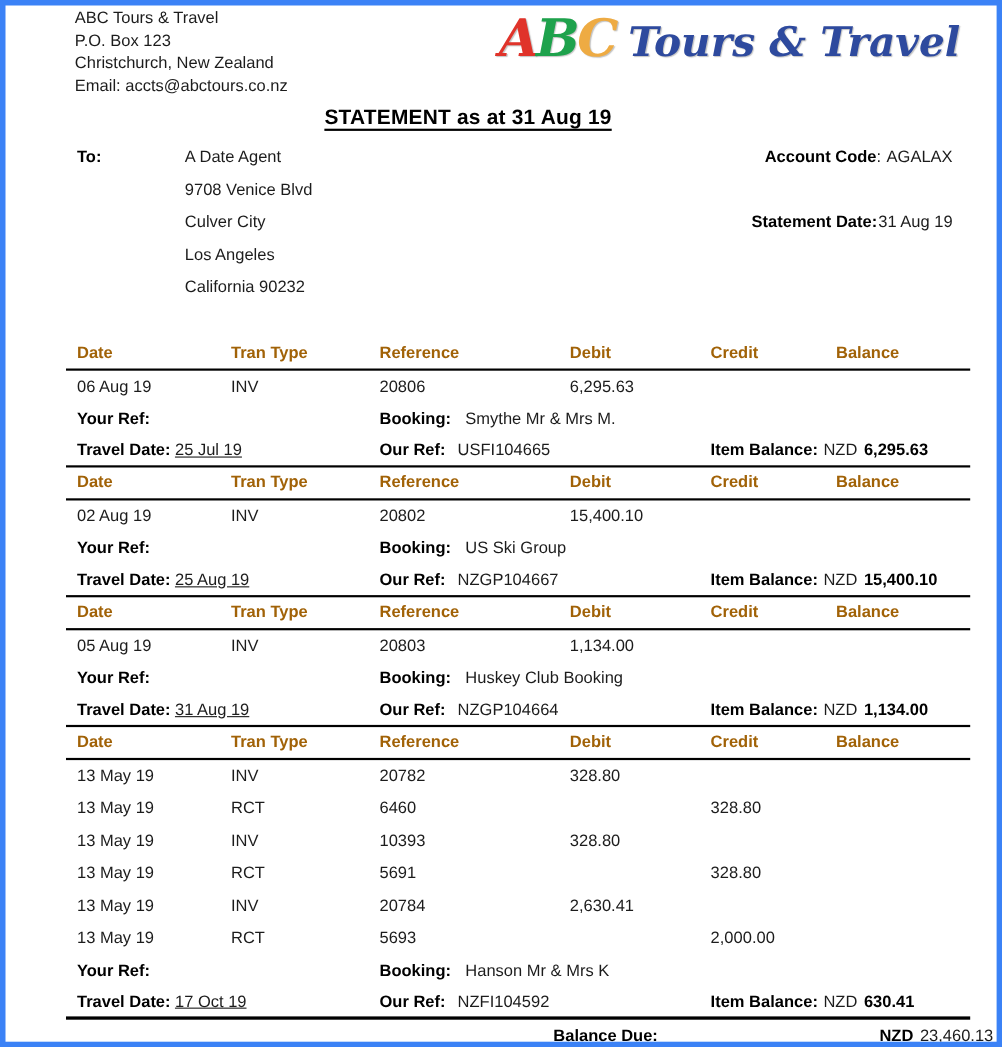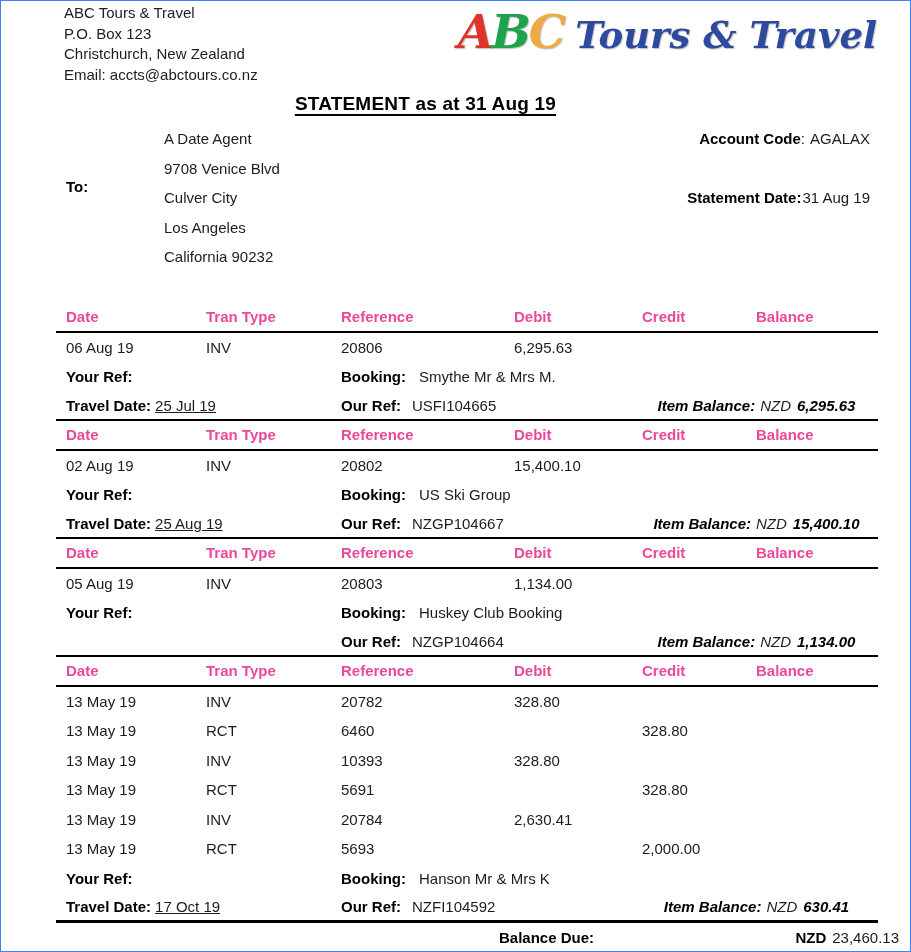--- a/index.html
+++ b/index.html
@@ -4,21 +4,21 @@
 <style>
   * { margin:0; padding:0; box-sizing:border-box; }
   html,body { background:#fff; }
   .page {
     position:relative;
     width:911px; height:952px;
     background:#fff;
     color:#1c1c1c;
     font-family:"Liberation Sans", sans-serif;
     font-size:15px;
-    border:1px solid #3b82f6;
+    border:5px solid #3b82f6;
     overflow:hidden;
   }
   .b { font-weight:bold; color:#000; }
 
   
   .top { display:flex; justify-content:space-between; align-items:flex-start; padding:2px 33px 0 63px; height:84px; }
   .company-line { line-height:20.5px; white-space:nowrap; }
   .logo { font-family:"DejaVu Serif", serif; font-style:italic; font-weight:bold; white-space:nowrap; margin-top:4px; line-height:50px; }
   .logo-abc span { font-size:47px; letter-spacing:-3px; text-shadow:1px 1px 1px rgba(120,120,120,.45); }
   .logo-rest { font-size:37px; margin-left:12px; letter-spacing:0px; text-shadow:1px 1px 1px rgba(120,120,120,.45); }
@@ -27,43 +27,43 @@
   .title-row { text-align:center; padding-right:60px; margin-top:8px; height:26px; }
   .title-row span {
     font-size:19px; font-weight:bold; color:#000;
     text-decoration:underline; text-decoration-thickness:2px; text-underline-offset:4px;
     letter-spacing:.2px;
   }
 
   
   .info { display:flex; justify-content:space-between; padding:0 40px 0 65px; margin-top:5px; height:148px; }
   .info-left { display:flex; }
-  .to-label { width:98px; font-weight:bold; color:#000; line-height:29.5px;margin-top:48px; }
+  .to-label { width:98px; font-weight:bold; color:#000; line-height:29.5px; }
   .addr div { line-height:29.5px; white-space:nowrap; }
   .info-right { text-align:right; }
   .info-right .iline { line-height:29.5px; height:29.5px; white-space:nowrap; }
   .acct-val { margin-left:5px; }
   .sdate-val { margin-left:1px; }
 
   
   .stable { margin:31px 0 0 55px; width:822px; }
   .trow {
     display:grid;
     grid-template-columns:150px 135px 173px 128px 114px 122px;
     align-items:center;
     height:29.5px;
   }
   .trow .c { white-space:nowrap; }
   .c1 { padding-left:10px; }
   .thead { border-bottom:2px solid #000; }
-  .thead .c { font-weight:bold; color:#ec4899; }
+  .thead .c { font-weight:bold; color:#a16207; }
   .span34 { grid-column:3 / span 4; }
   .trav-left { grid-column:1 / span 2; padding-left:10px; }
   .trav-mid { grid-column:3 / span 2; }
-  .trav-right { grid-column:5 / span 2; text-align:center; padding-right:7px;font-style:italic; }
+  .trav-right { grid-column:5 / span 2; text-align:left; padding-right:7px; }
   .travelrow { border-bottom:2px solid #000; }
   .tblock:last-child .travelrow { border-bottom:3px solid #000; }
   .bkval { margin-left:13px; }
   .orval { margin-left:11px; }
   .tdval { margin-left:4px;text-decoration:underline; }
   .yrval { margin-left:10px; }
   .cur { margin-left:5px; }
   .ibval { margin-left:6px; }
 
   
@@ -188,20 +188,21 @@
         <div class="c">20803</div>
         <div class="c">1,134.00</div>
         <div class="c"></div>
         <div class="c"></div>
       </div>
       <div class="trow">
         <div class="c c1"><span class="b">Your Ref:</span><span class="yrval"></span></div>
         <div class="c span34"><span class="b">Booking:</span><span class="bkval">Huskey Club Booking</span></div>
       </div>
       <div class="trow travelrow">
+        <div class="c trav-left"><span class="b">Travel Date:</span><span class="tdval">31 Aug 19</span></div>
         <div class="c trav-mid"><span class="b">Our Ref:</span><span class="orval">NZGP104664</span></div>
         <div class="c trav-right"><span class="b">Item Balance:</span><span class="cur">NZD</span><span class="b ibval">1,134.00</span></div>
       </div>
     </div>
 
     <div class="tblock">
       <div class="trow thead">
         <div class="c c1">Date</div>
         <div class="c">Tran Type</div>
         <div class="c">Reference</div>

